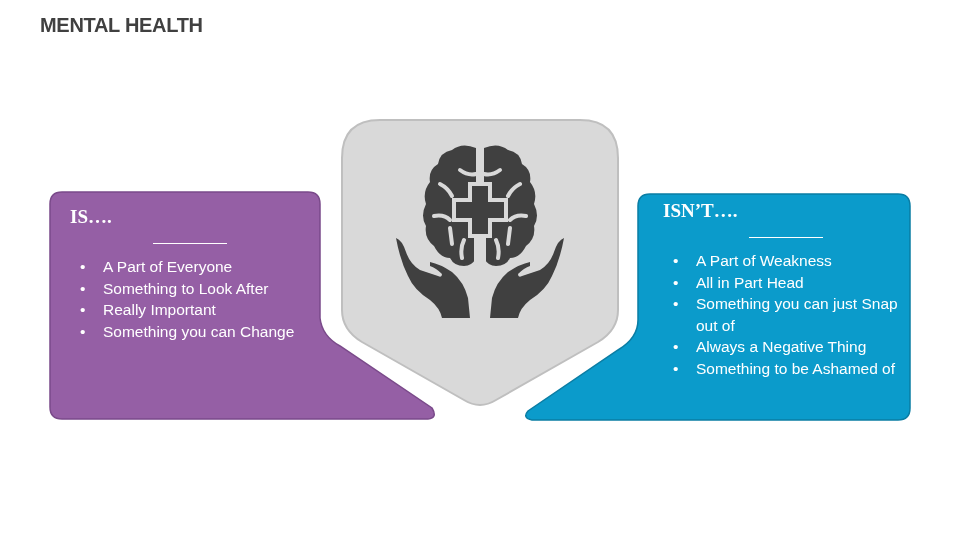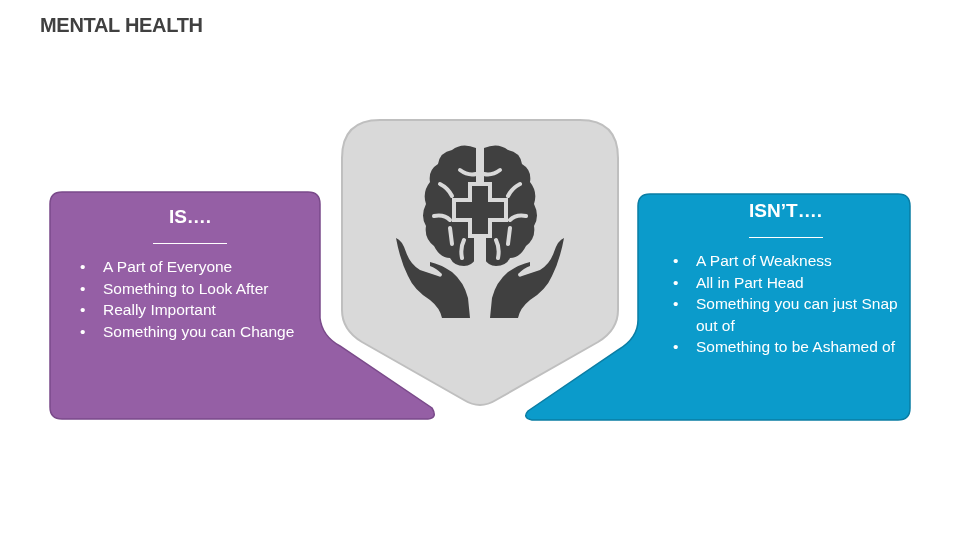--- a/index.html
+++ b/index.html
@@ -11,21 +11,21 @@
     .title {
       position: absolute; left: 40px; top: 14px;
       font-size: 20px; font-weight: bold; color: #404040;
       letter-spacing: -0.3px;
     }
     svg.shapes { position: absolute; left: 0; top: 0; }
     .panel-text {
       position: absolute; color: #ffffff;
     }
     .panel-heading {
-      text-align: center; font-weight: bold; font-size: 19px; line-height: 22px;
+      text-align: left; font-weight: bold; font-size: 19px; line-height: 22px; font-family: Liberation Serif, serif;
     }
     .panel-rule {
       height: 1px; background: #ffffff; margin: 0 auto;
     }
     .panel-list {
       list-style: none; margin: 8px; padding: 0;
       font-size: 15.5px; line-height: 21.6px;
     }
     .panel-list li {
       position: relative; padding-left: 25px;
@@ -99,15 +99,16 @@
   </ul>
 </div>
 
 <div class="panel-text" id="right-text">
   <div class="panel-heading">ISN’T….</div>
   <div class="panel-rule"></div>
   <ul class="panel-list">
     <li>A Part of Weakness</li>
     <li>All in Part Head</li>
     <li>Something you can just Snap out of</li>
+    <li>Always a Negative Thing</li>
     <li>Something to be Ashamed of</li>
   </ul>
 </div>
 
 </body></html>

